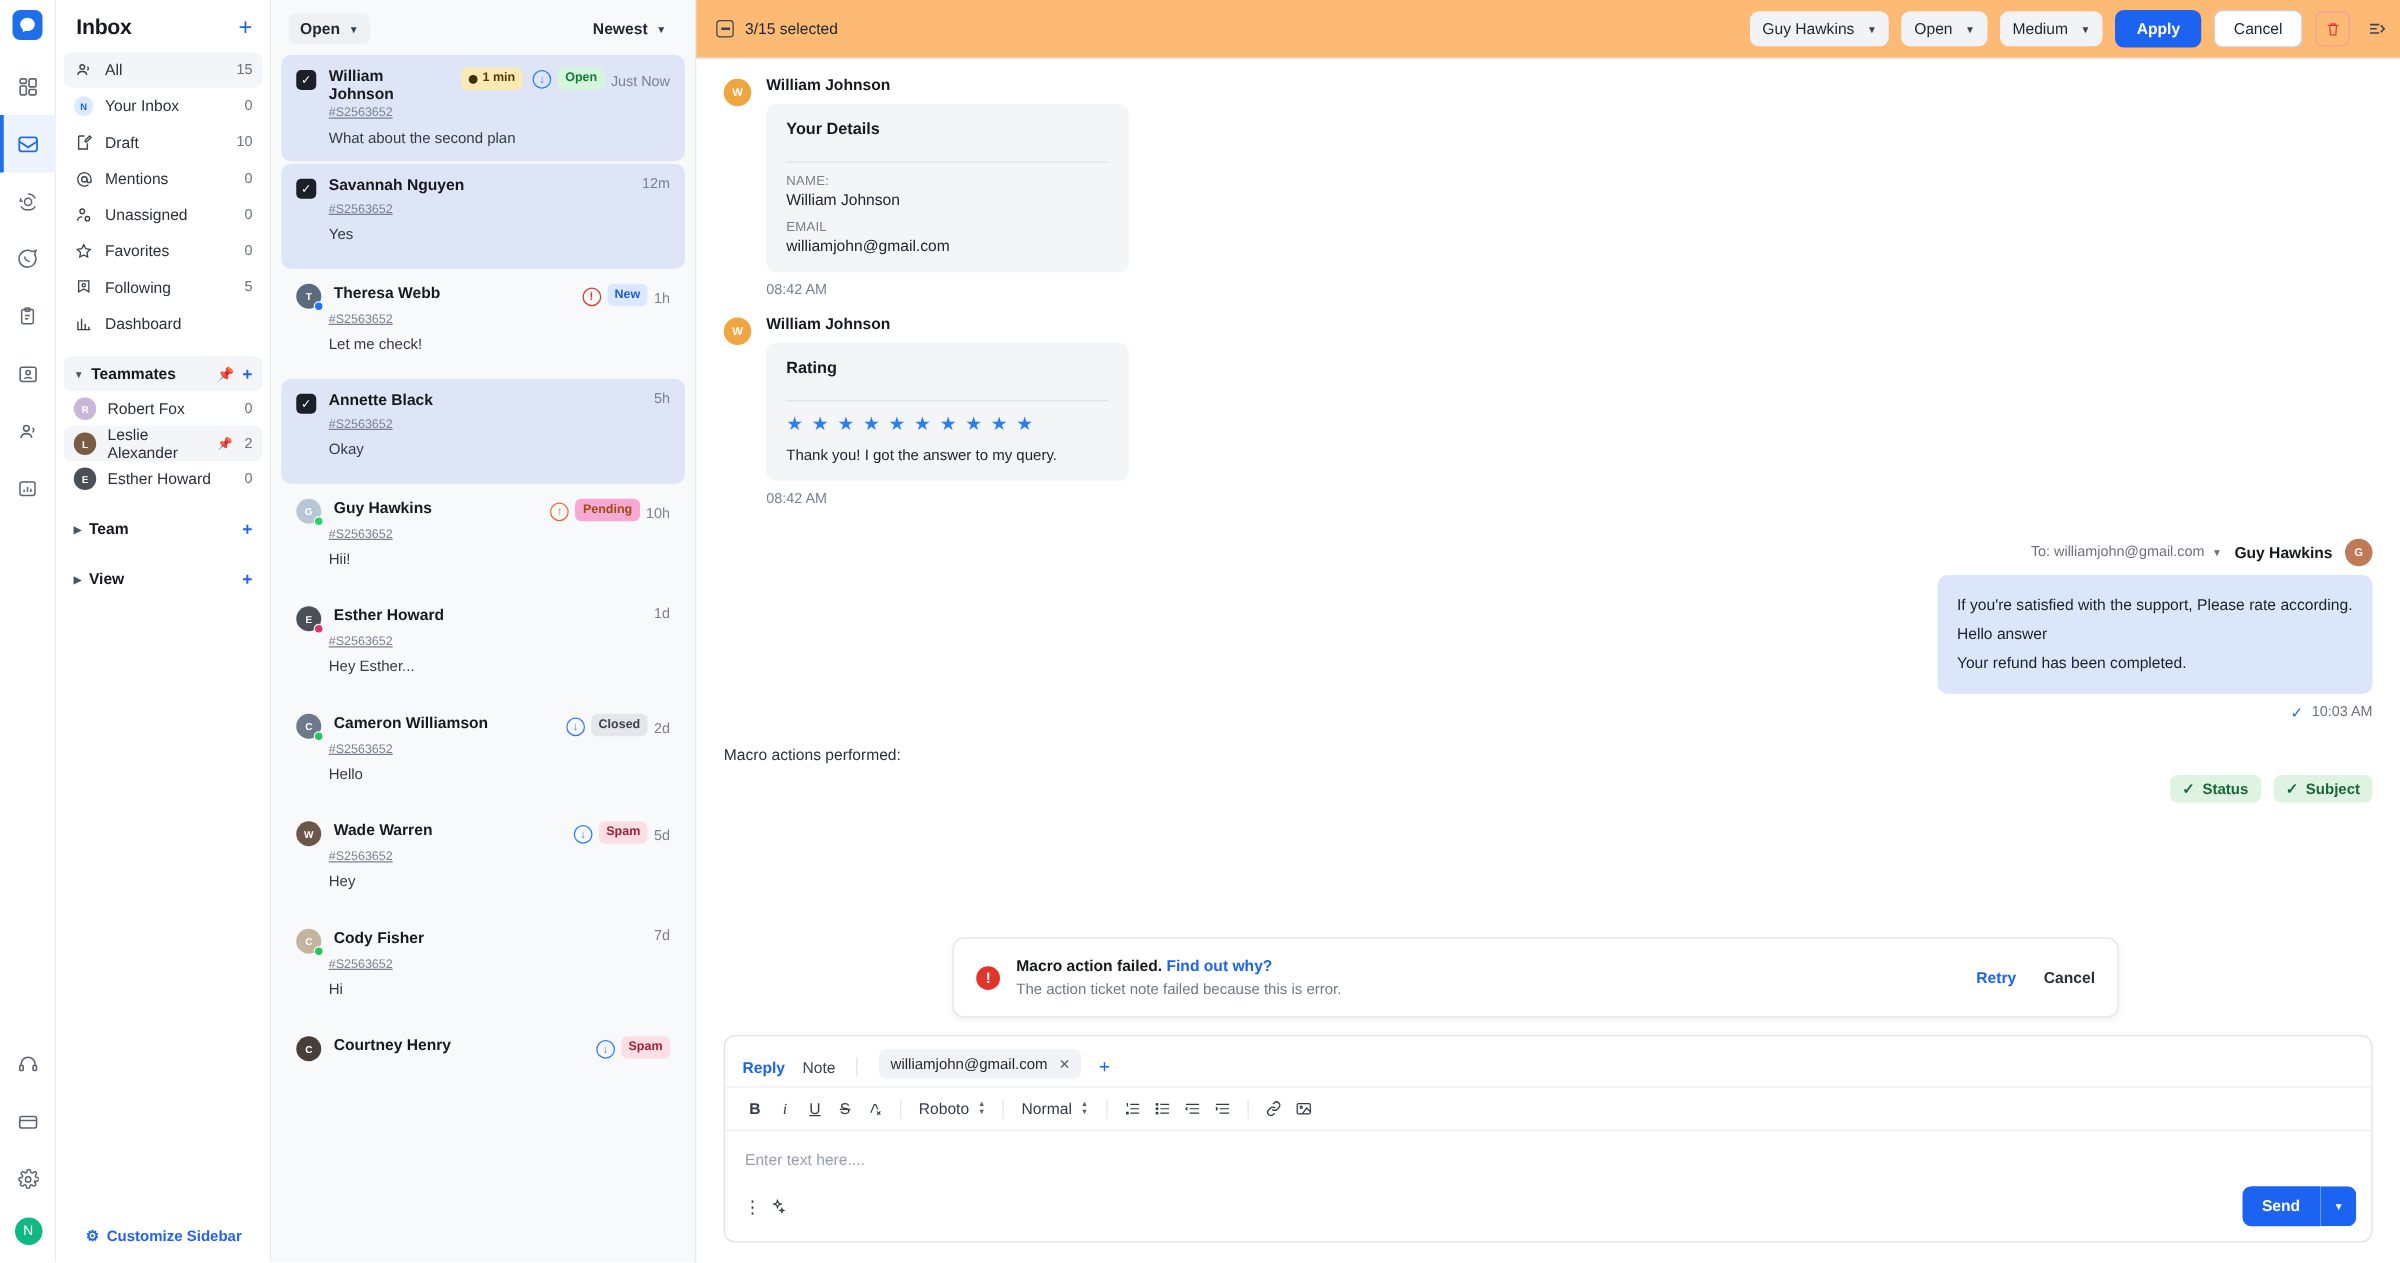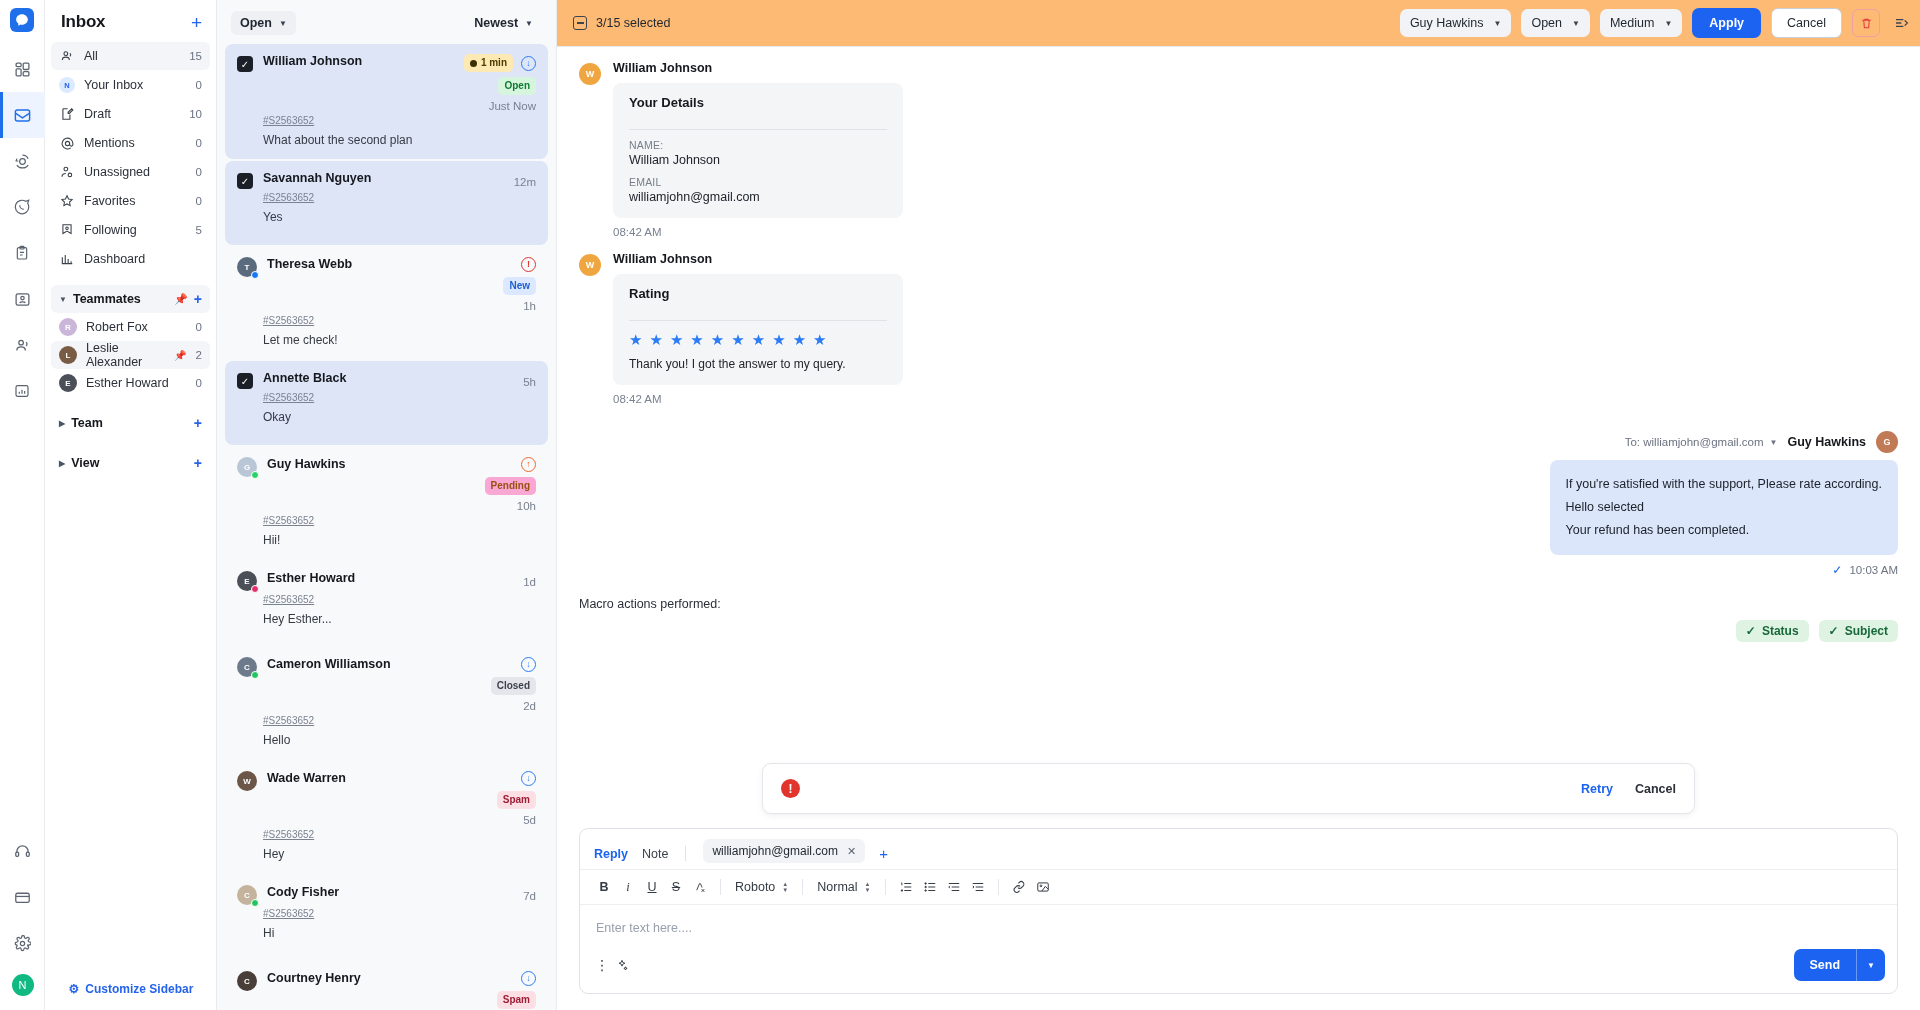--- a/index.html
+++ b/index.html
@@ -112,21 +112,21 @@
   .cb {
     width:16px;height:16px;border-radius:4px;background:#1b1f27;flex:0 0 16px;
     display:flex;align-items:center;justify-content:center;color:#fff;font-size:10px; margin-top:2px;
   }
   .conv-av { width:20px;height:20px;border-radius:50%;flex:0 0 20px; position:relative; overflow:visible;}
   .conv-av .ring { width:20px;height:20px;border-radius:50%; display:flex;align-items:center;justify-content:center;
     color:#fff;font-size:8px;font-weight:700; overflow:hidden;}
   .conv-av .dot { position:absolute; right:-2px; bottom:-2px; width:8px;height:8px;border-radius:50%;
     border:1.5px solid #fff; }
   .conv-name { font-size:12.5px; font-weight:700; color:#16181d; flex:1; }
-  .conv-right { display:flex; flex-direction:column; align-items:flex-end; gap:5px; }
+  .conv-right { display:flex; flex-direction:row; align-items:flex-end; gap:5px; }
   .chip {
     display:inline-flex; align-items:center; gap:4px; border-radius:5px;
     padding:2px 6px; font-size:10px; font-weight:700; line-height:1.4;
   }
   .chip-sla { background:#fde9b3; color:#4b3c00; }
   .chip-sla .dt { width:7px;height:7px;border-radius:50%; background:#3b3000;}
   .chip-open { background:#d6f5dd; color:#0f7a32; }
   .chip-new { background:#dbe8ff; color:#1f5fd1; }
   .chip-pending { background:#f9a8d4; color:#9a4f10; }
   .chip-closed { background:#e4e6ec; color:#3d424c; }
@@ -755,21 +755,21 @@
             <span>To: williamjohn@gmail.com</span>
             <span class="cd">▼</span>
           </div>
           <div class="out-name">Guy Hawkins</div>
           <div class="out-av" style="background:#c07a55">
             <span>G</span>
           </div>
         </div>
         <div class="bubble">
           <p>If you're satisfied with the support, Please rate according.</p>
-          <p>Hello selected</p>
+          <p>Hello answer</p>
           <p>Your refund has been completed.</p>
         </div>
         <div class="out-meta">
           <span class="tick">✓</span>
           <span>10:03 AM</span>
         </div>
       </div>
 
       <div class="macro-label">Macro actions performed:</div>
       <div class="macro-chips">
@@ -778,20 +778,27 @@
           <span>Status</span>
         </span>
         <span class="mchip">
           <span>✓</span>
           <span>Subject</span>
         </span>
       </div>
 
       <div class="alert">
         <div class="alert-ic">!</div>
+        <div>
+          <div class="alert-t">
+            <span>Macro action failed.</span>
+            <a href="#">Find out why?</a>
+          </div>
+          <div class="alert-s">The action ticket note failed because this is error.</div>
+        </div>
         <div class="alert-acts">
           <span>Retry</span>
           <span class="grey">Cancel</span>
         </div>
       </div>
     </div>
 
     <div class="composer">
       <div class="comp-tabs">
         <div class="ctab active">Reply</div>

